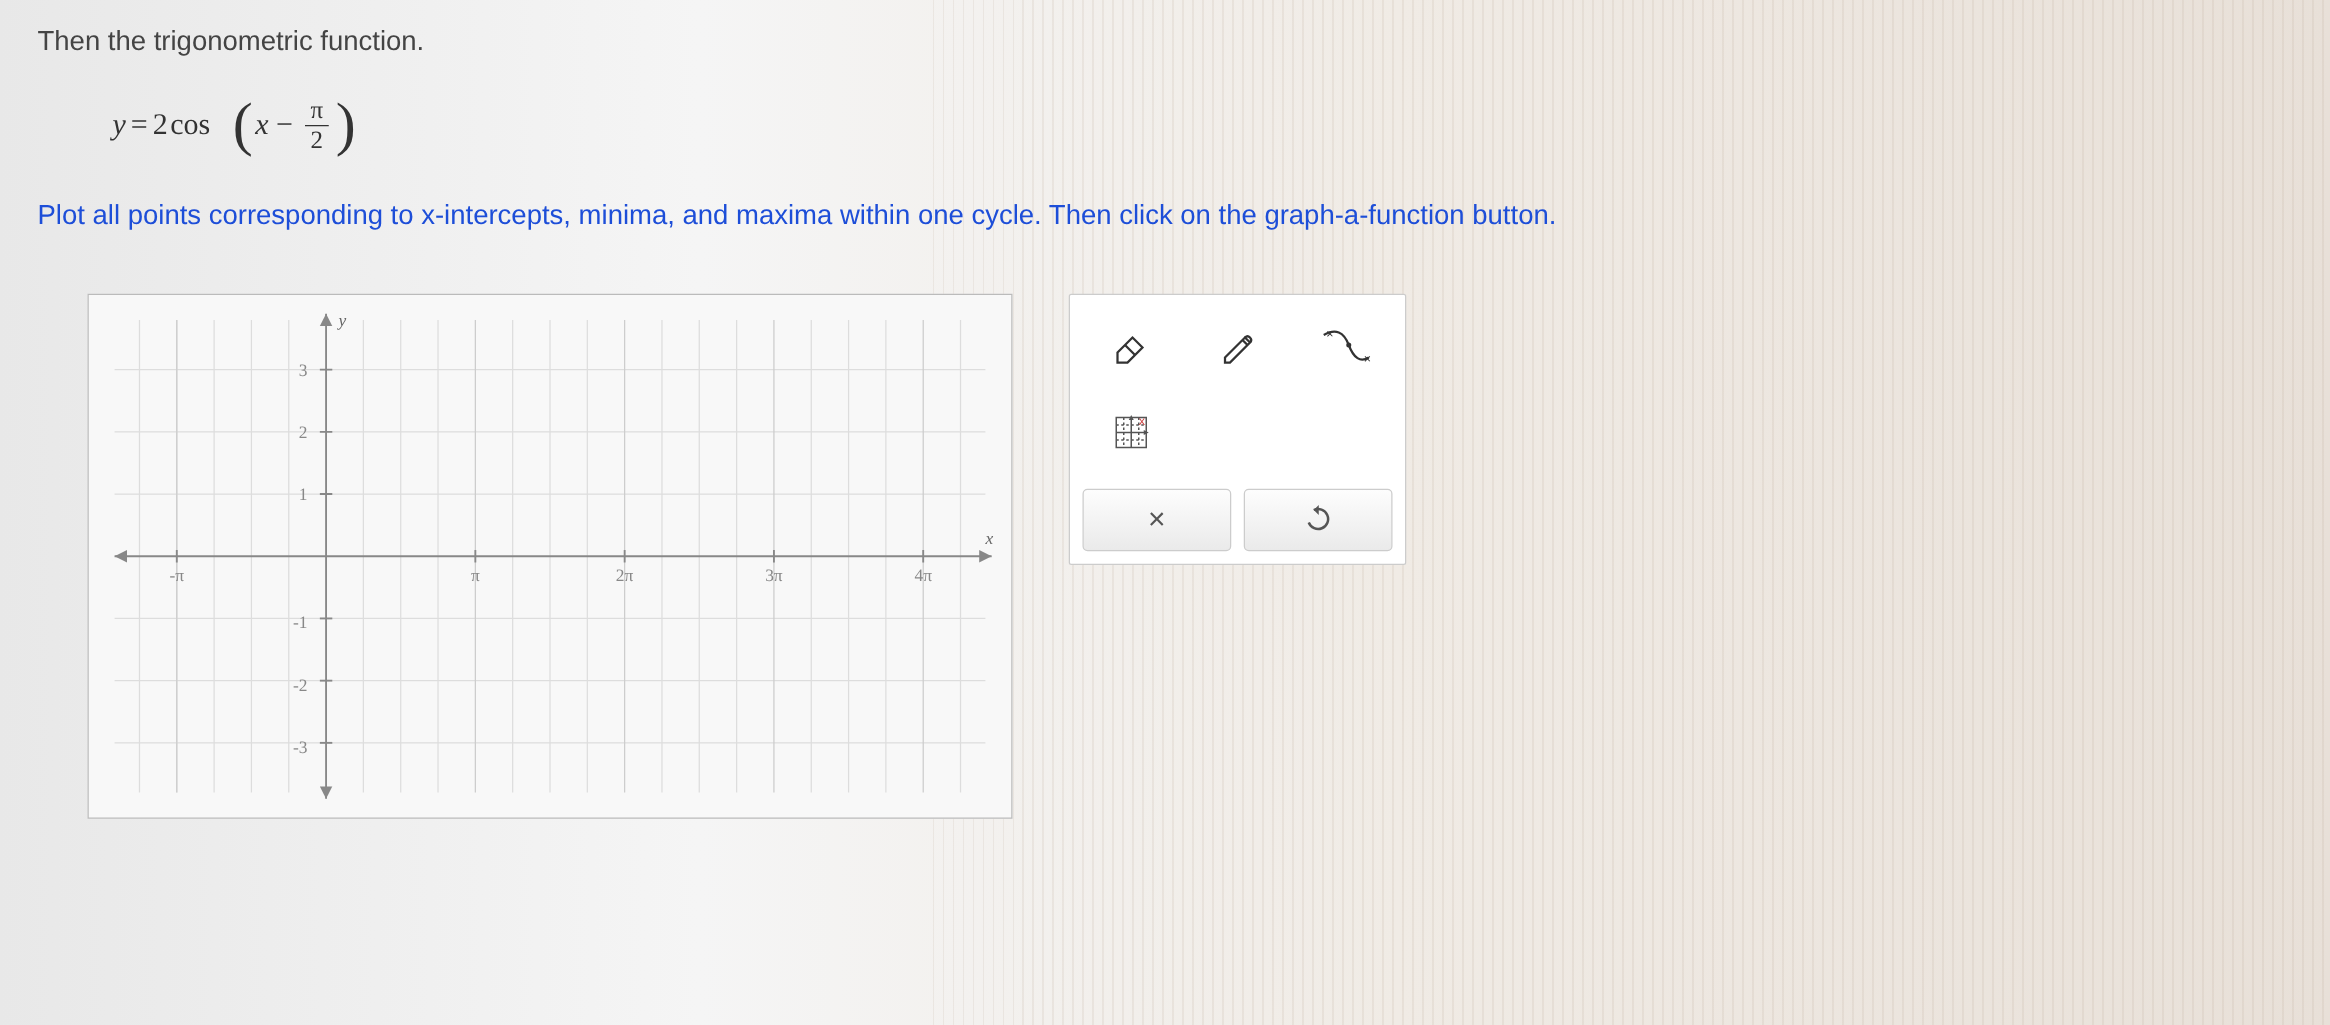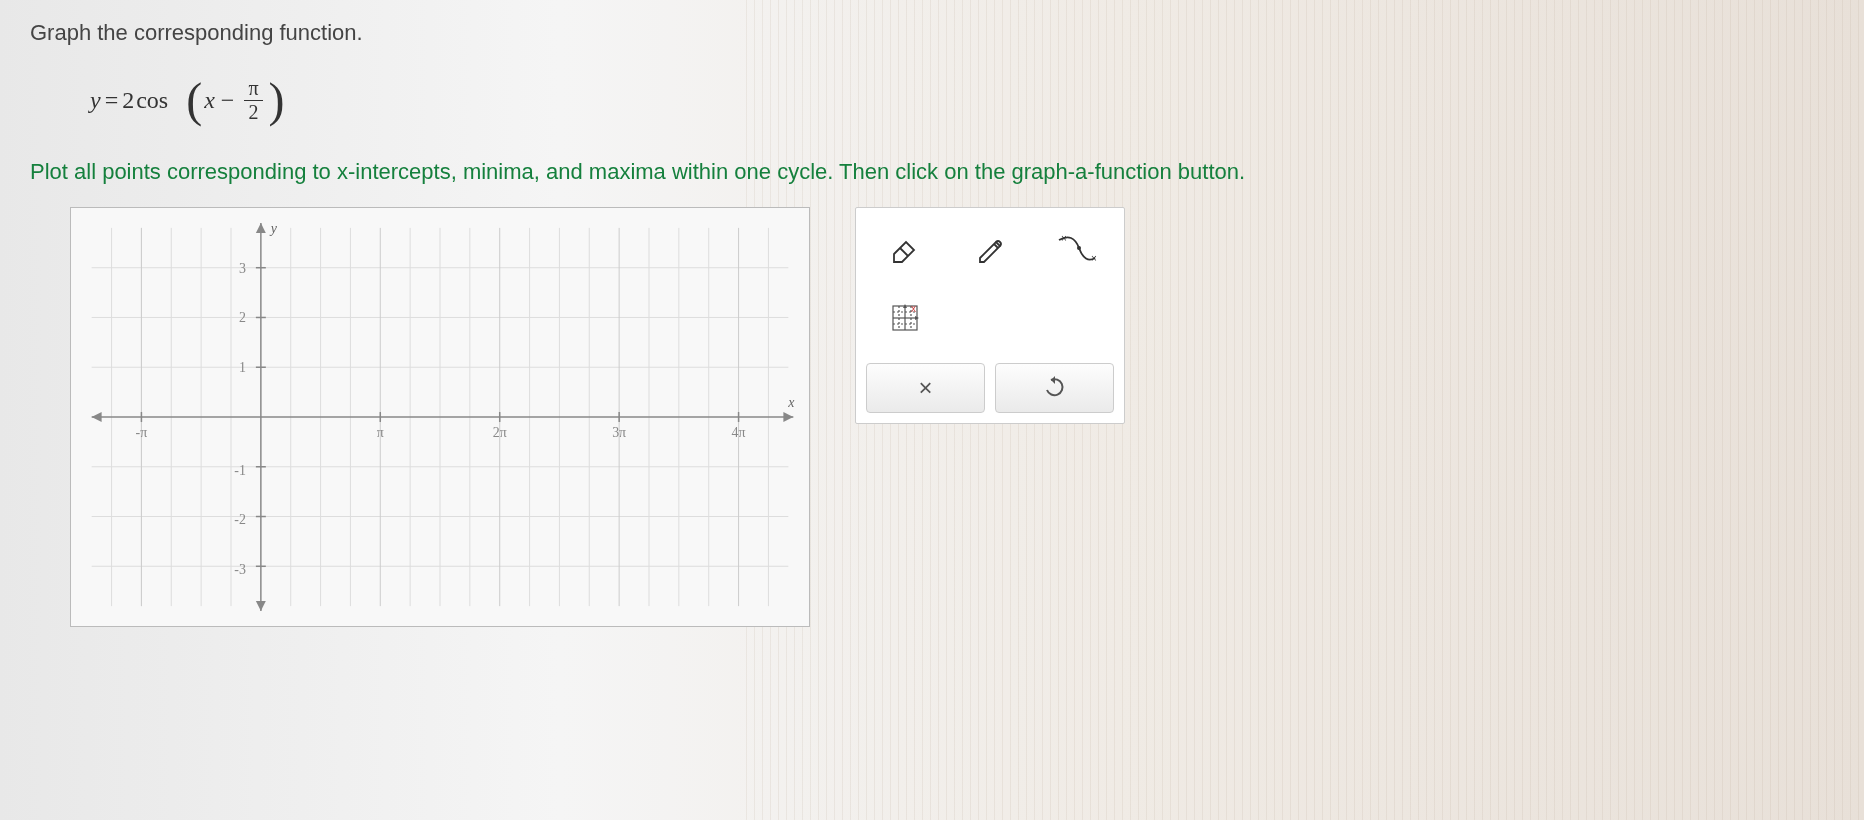--- a/index.html
+++ b/index.html
@@ -70,22 +70,22 @@
     }
     .fraction .num {
       border-bottom: 1px solid #333;
       padding: 0 4px;
     }
     .fraction .den {
       padding: 0 4px;
     }
     .instructions {
       font-size: 22px;
-      color: #15803d;
-      margin-bottom: 22px;
+      color: #1d4ed8;
+      margin-bottom: 50px;
     }
     .work-area {
       display: flex;
       align-items: flex-start;
       gap: 45px;
       margin-left: 40px;
     }
     .graph-container {
       width: 740px;
       height: 420px;
@@ -151,21 +151,21 @@
       font-family: 'Times New Roman', serif;
       font-size: 14px;
       fill: #888;
     }
   </style>
 </head>
 <body>
 <div class="page-bg"></div>
 <div class="vertical-lines"></div>
 
-<div class="title">Graph the corresponding function.</div>
+<div class="title">Then the trigonometric function.</div>
 
 <div class="equation">
   <span class="equation-text">
     <span>y</span>
     <span style="margin:0 4px; font-style:normal;">=</span>
     <span style="font-style:normal; margin-right:2px;">2</span>
     <span style="font-style:normal; margin-right:16px;">cos</span>
     <span class="paren">(</span>
     <span>x</span>
     <span style="margin:0 6px; font-style:normal;">−</span>

